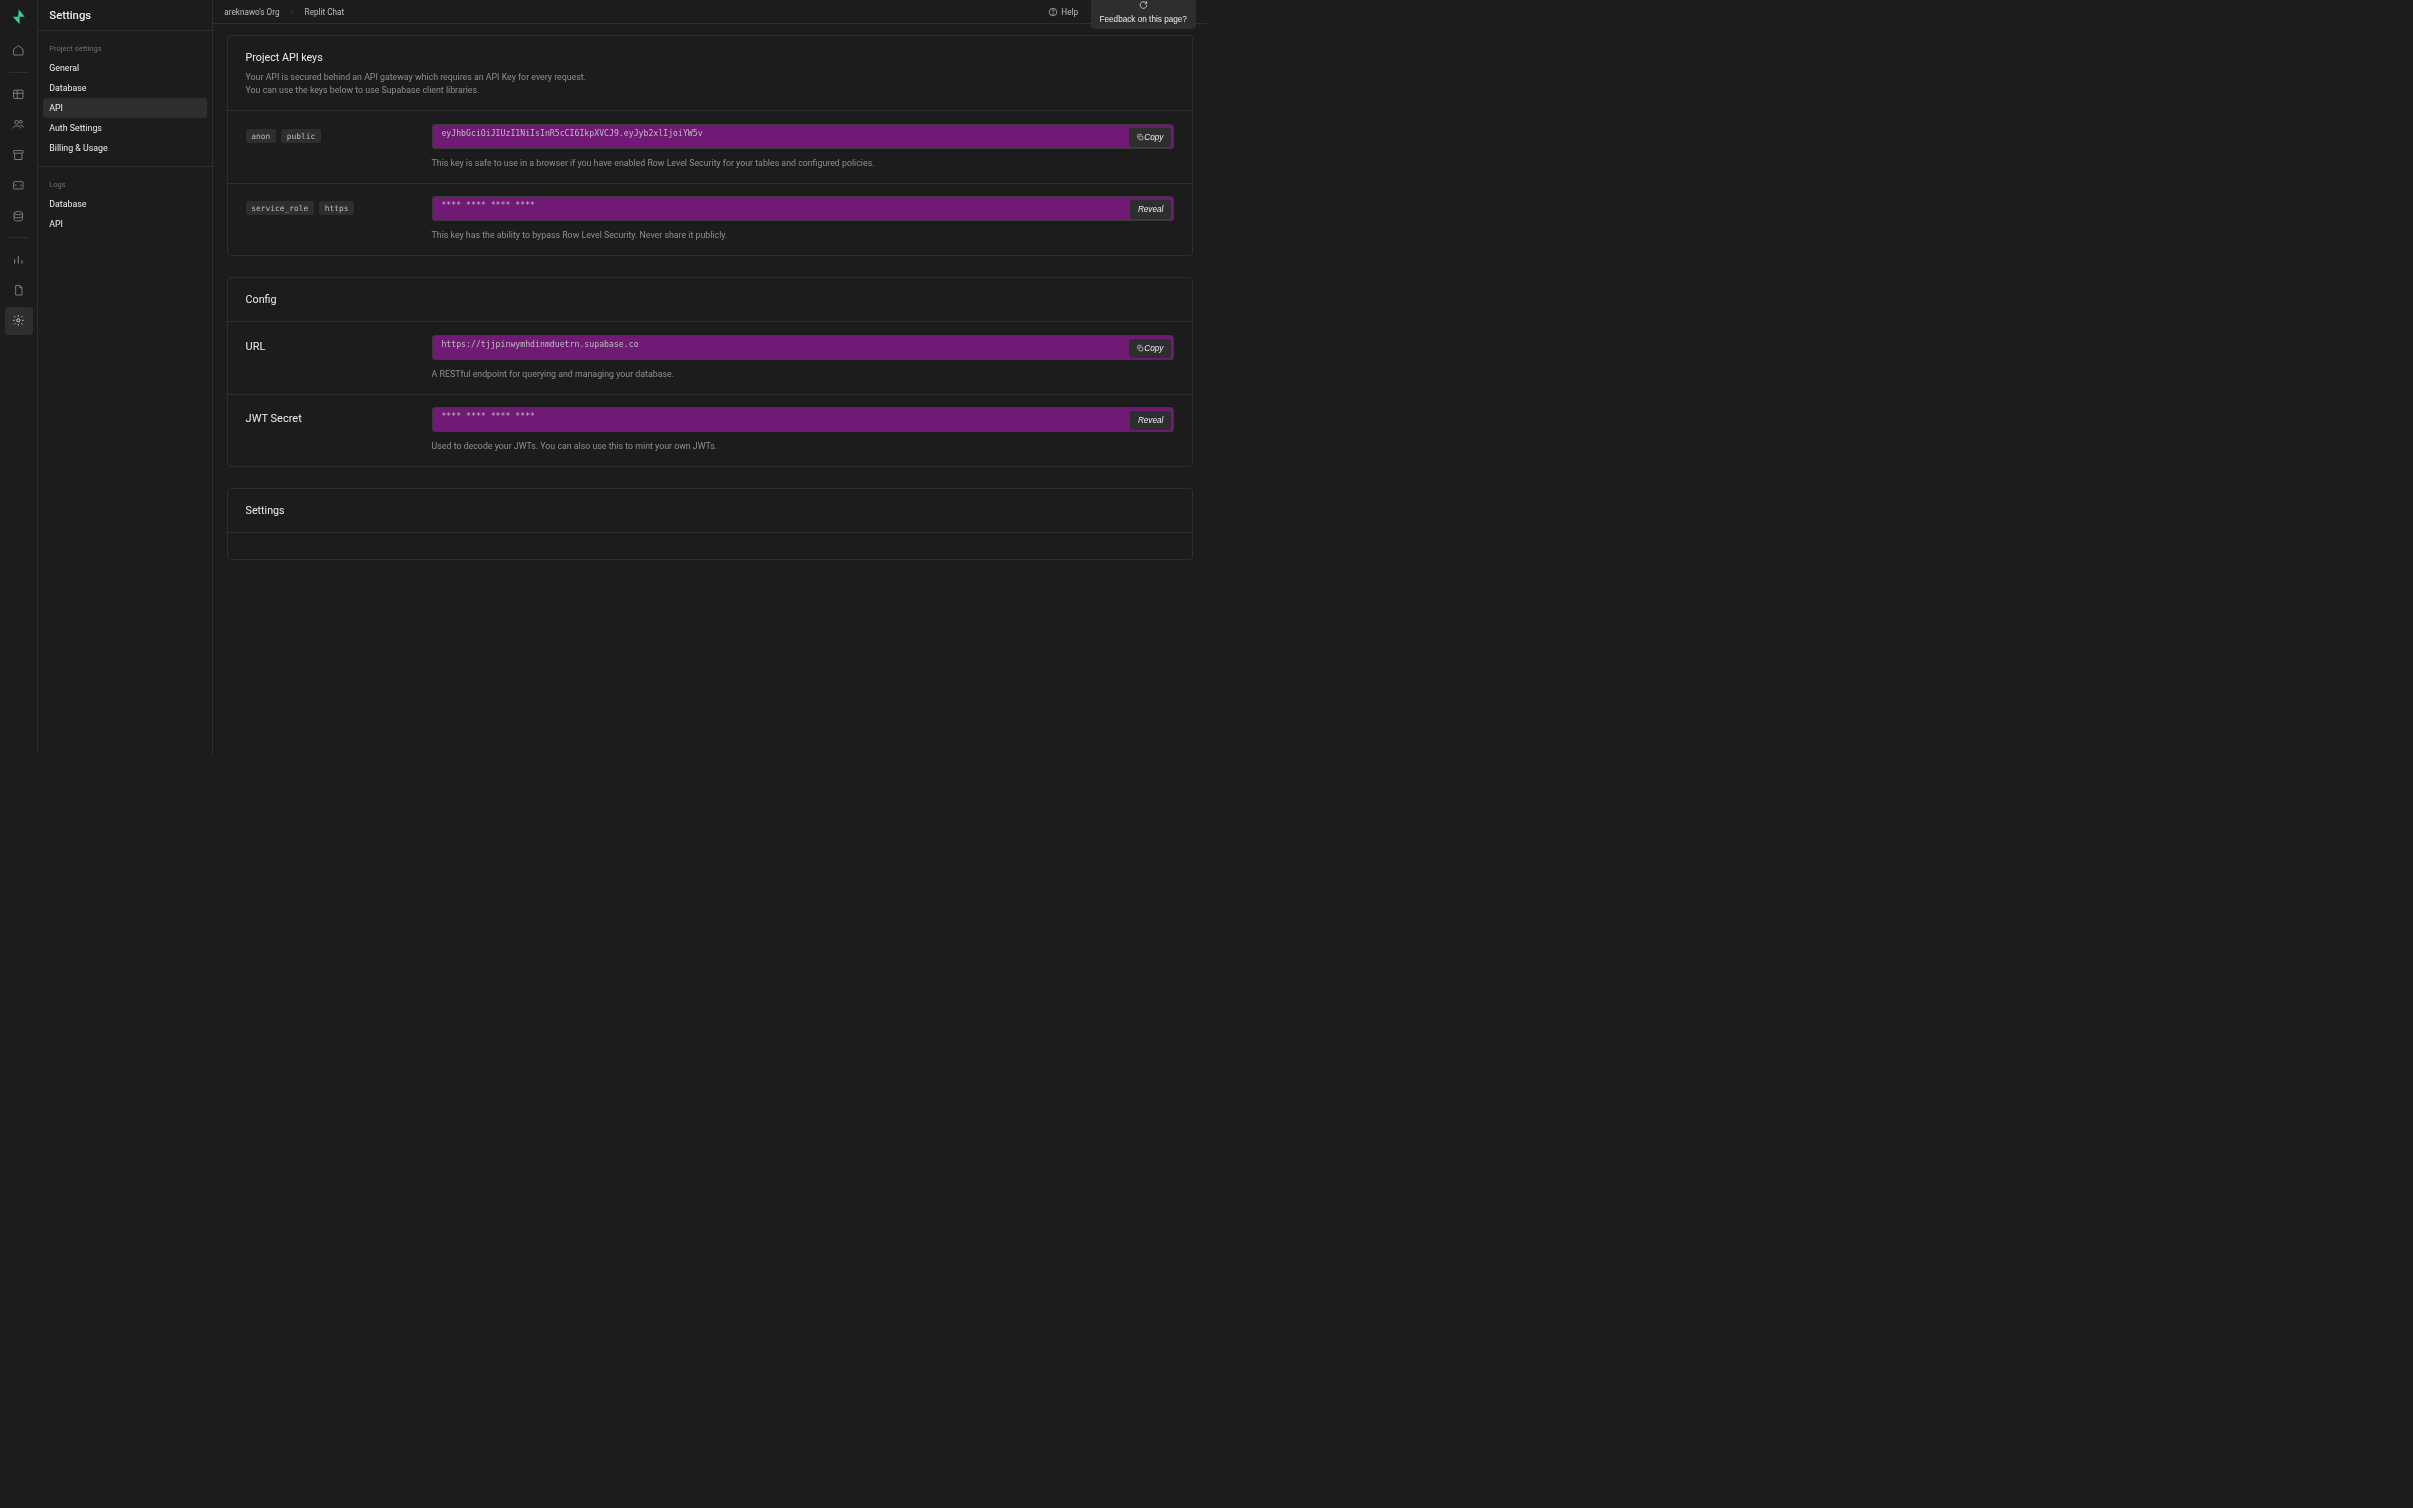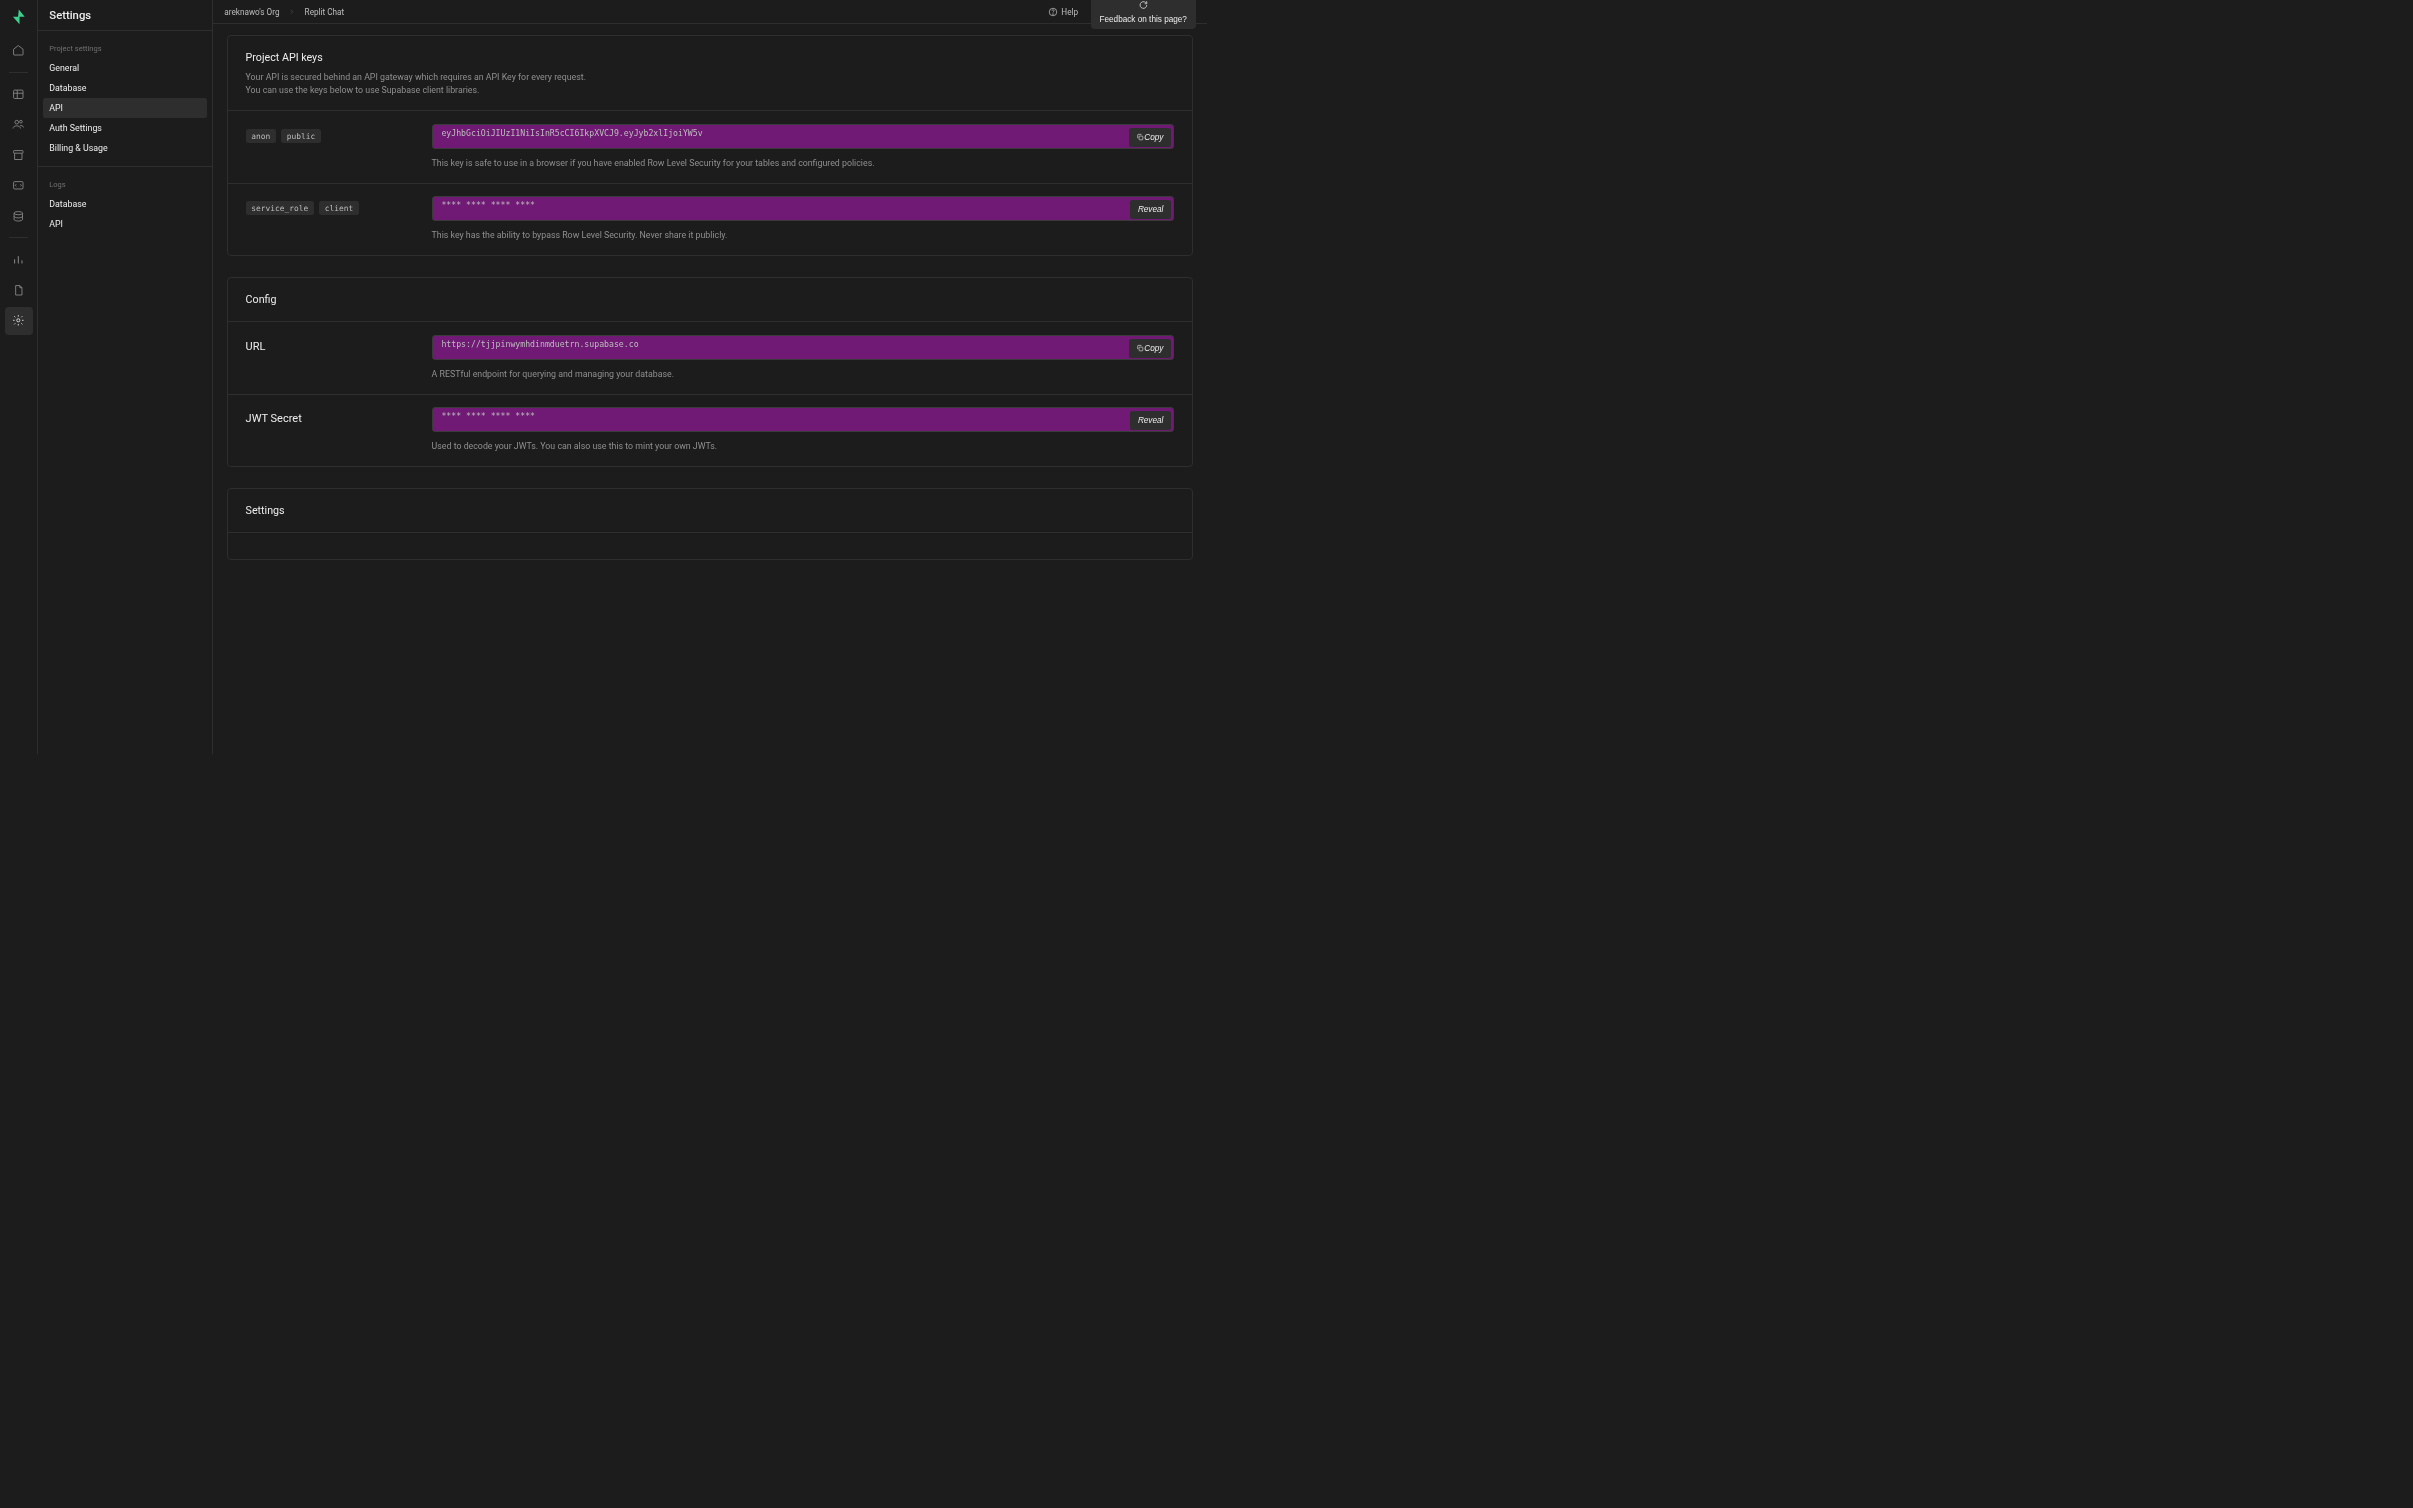--- a/index.html
+++ b/index.html
@@ -371,21 +371,21 @@
               <span>Copy</span>
             </button>
           </div>
           <p class="hint">This key is safe to use in a browser if you have enabled Row Level Security for your tables and configured policies.</p>
         </div>
       </div>
 
       <div class="row">
         <div class="row-left">
           <span class="tag">service_role</span>
-          <span class="tag">client</span>
+          <span class="tag">https</span>
         </div>
         <div class="row-right">
           <div class="field">
             <div class="field-value">**** **** **** ****</div>
             <button class="mini-btn">
               <span>Reveal</span>
             </button>
           </div>
           <p class="hint">This key has the ability to bypass Row Level Security. Never share it publicly.</p>
         </div>

